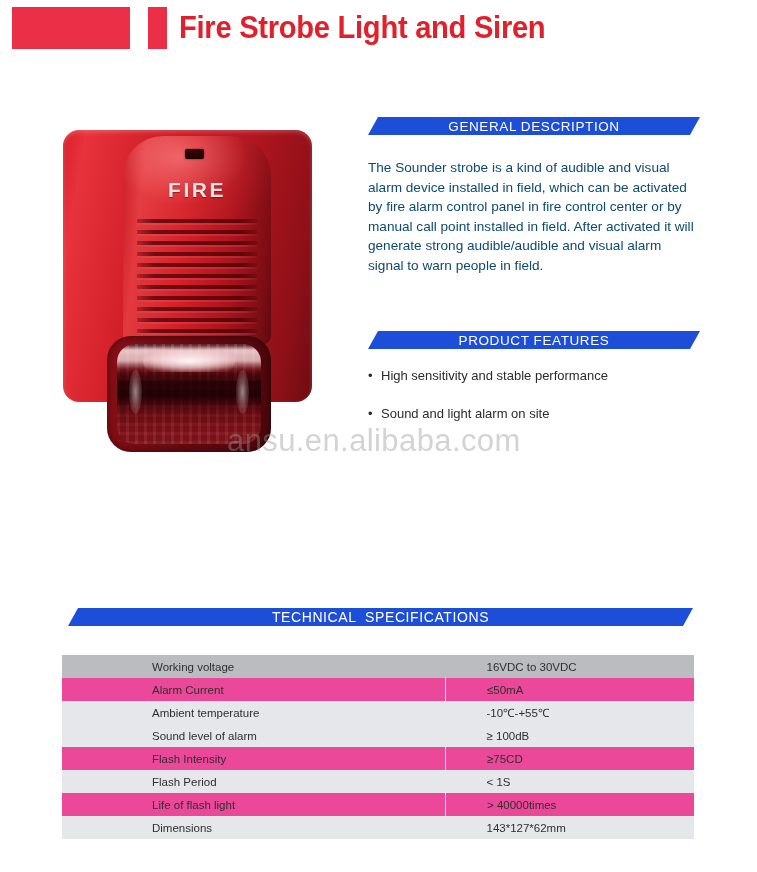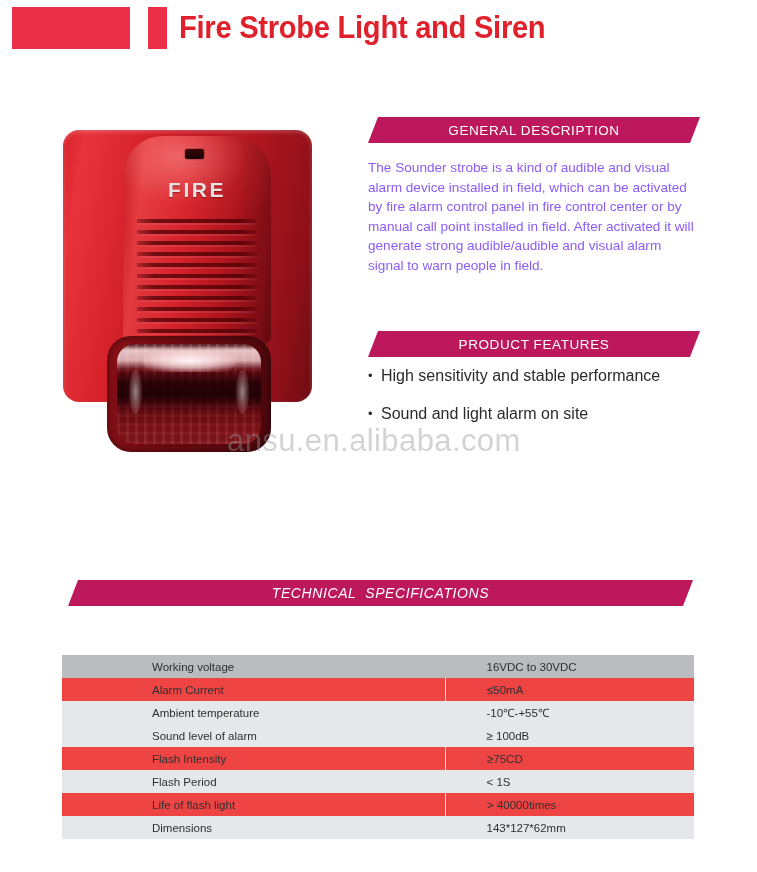--- a/index.html
+++ b/index.html
@@ -181,22 +181,22 @@
       rgba(255,235,235,0.55) 0%,
       rgba(255,200,205,0.20) 55%,
       rgba(0,0,0,0) 100%);
   }
   .lens-spark-l { left: 12px; }
   .lens-spark-r { right: 12px; }
 
   
   .section-banner {
     position: absolute;
-    height: 26px;
-    background: #be185d;
+    height: 18px;
+    background: #1d4ed8;
     clip-path: polygon(10px 0, 100% 0, calc(100% - 10px) 100%, 0 100%);
     display: flex;
     align-items: center;
     justify-content: center;
   }
   .section-banner .banner-text {
     color: #ffffff;
     font-size: 13.5px;
     letter-spacing: 0.6px;
     white-space: pre;
@@ -204,45 +204,44 @@
 
   #banner-general {
     left: 368px; top: 117px;
     width: 332px;
   }
   #banner-features {
     left: 368px; top: 331px;
     width: 332px;
   }
   #banner-specs {
-    left: 68px; top: 580px;
+    left: 68px; top: 608px;
     width: 625px;
-    font-style: italic;
   }
   #banner-specs .banner-text { font-size: 14px; }
 
   #description {
     position: absolute;
     left: 368px; top: 158px;
     width: 330px;
     font-size: 13.6px;
     line-height: 19.6px;
-    color: #8b5cf6;
+    color: #0c4a6e;
   }
 
   #features {
     position: absolute;
     left: 368px; top: 366px;
     width: 330px;
   }
   .feature-item {
     position: relative;
     padding-left: 13px;
     margin-bottom: 18px;
-    font-size: 16px;
+    font-size: 13px;
     line-height: 19.5px;
     color: #2b2b2b;
   }
   .feature-item:before {
     content: "\2022";
     position: absolute;
     left: 0; top: 0;
     color: #2b2b2b;
     font-size: 13px;
   }
@@ -270,21 +269,21 @@
   #spec-table td {
     font-size: 11.5px;
     color: #2f2f2f;
     padding: 0;
     vertical-align: middle;
   }
   #spec-table td.k { width: 293px; padding-left: 90px; }
   #spec-table td.v { padding-left: 41px; }
   #spec-table tr.head { background: #BBBCC0; }
   #spec-table tr.alt  { background: #E6E7EA; }
-  #spec-table tr.plain { background: #ef4444; }
+  #spec-table tr.plain { background: #ec4899; }
   #spec-table tr.plain td.v { border-left: 1px solid #E3E4E7; }
 </style>
 </head>
 <body>
 
 <div id="header">
   <div class="hdr-block"></div>
   <div class="hdr-bar"></div>
   <div id="page-title">Fire Strobe Light and Siren</div>
 </div>

